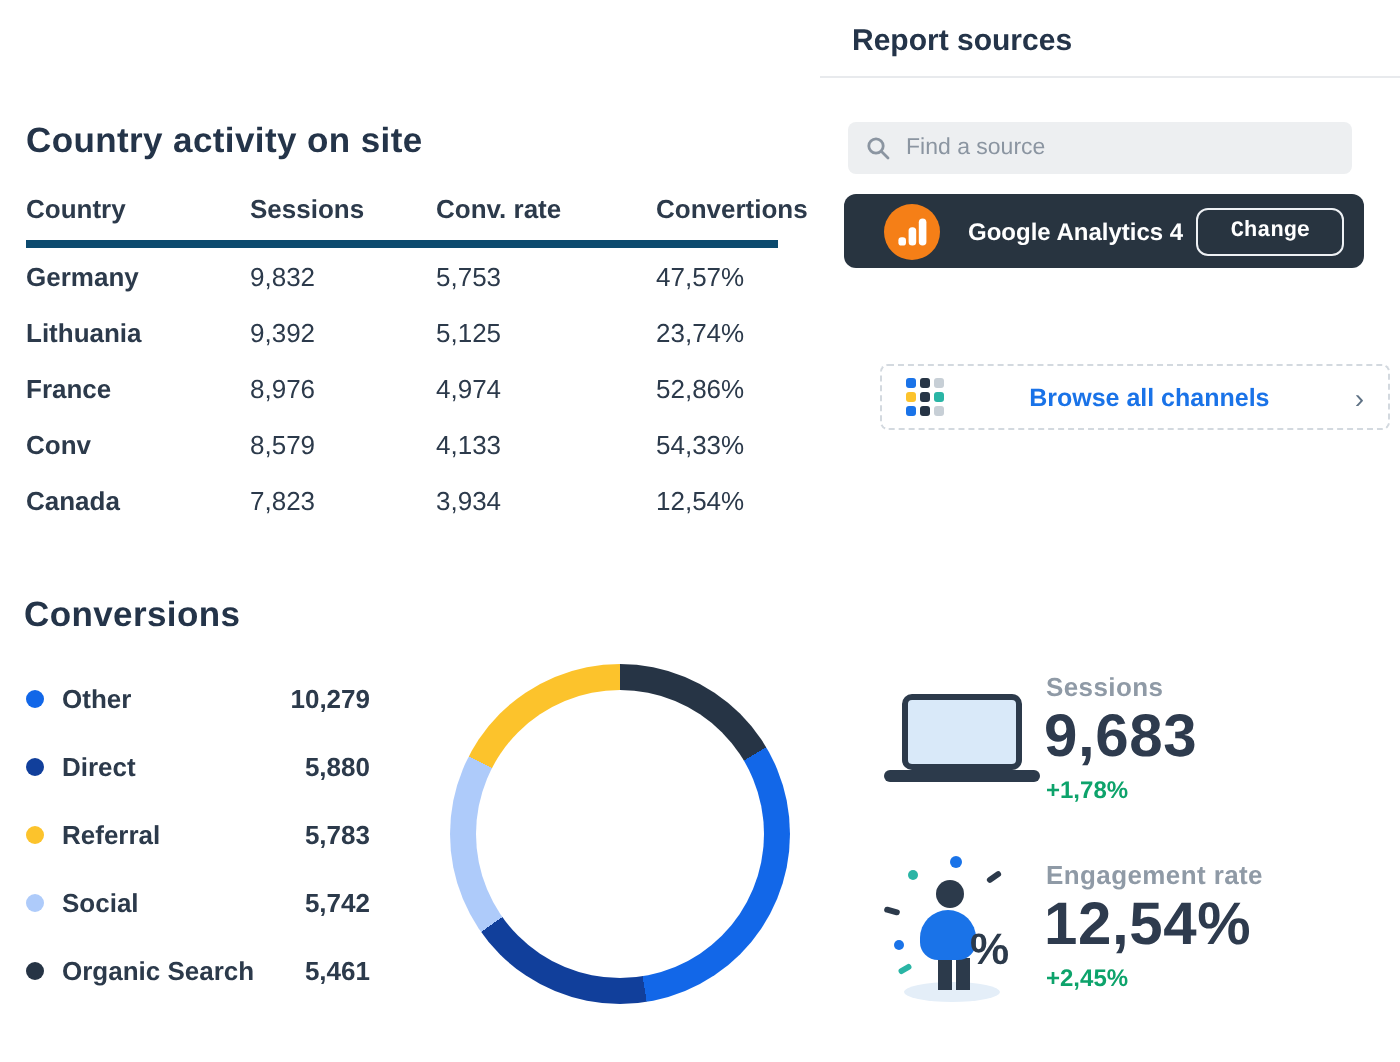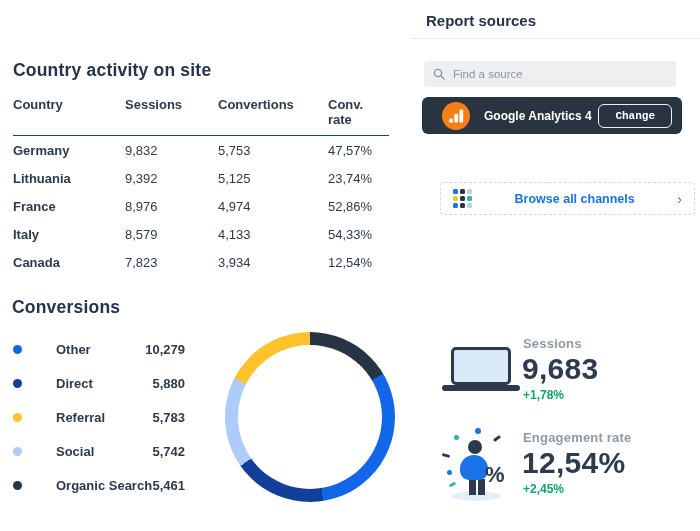--- a/index.html
+++ b/index.html
@@ -11,32 +11,32 @@
     overflow: hidden;
     color: #2c3a4b;
   }
   .abs { position: absolute; }
 
   
   .section-title { font-size: 17.5px; font-weight: bold; color: #243449; letter-spacing: .2px; }
   #country-title { left: 13px; top: 60px; }
   #country-table { left: 13px; top: 97px; width: 376px; font-size: 13px; }
   .t-head { display: grid; grid-template-columns: 112px 93px 110px 1fr;
-            padding-bottom: 8px; border-bottom: 1px solid #0c4a6e; }
+            padding-bottom: 8px; border-bottom: 4px solid #0c4a6e; }
   .t-head span { font-weight: bold; color: #2c3a4b; }
   .t-row { display: grid; grid-template-columns: 112px 93px 110px 1fr;
            height: 28px; align-items: center; }
   .t-row .c-country { font-weight: bold; }
 
   
   #conversions-title { left: 12px; top: 297px; }
   #legend { left: 13px; top: 339px; width: 172px; display: flex; flex-direction: column; gap: 14px; }
   .legend-item { display: flex; align-items: center; height: 20px; font-size: 13px; }
   .legend-dot { width: 9px; height: 9px; border-radius: 50%; margin-right: 9px; flex: 0 0 auto; }
-  .legend-label { font-weight: bold; color: #2c3a4b; margin-left: 25px; }
+  .legend-label { font-weight: bold; color: #2c3a4b; }
   .legend-value { margin-left: auto; font-weight: bold; color: #2c3a4b; }
 
   #donut { left: 225px; top: 332px; width: 170px; height: 170px; border-radius: 50%; }
   #donut::after { content: ""; position: absolute; inset: 13px; border-radius: 50%; background: #fff; }
 
   
   #rs-title { left: 426px; top: 12px; font-size: 15px; font-weight: bold; color: #243449; }
   #rs-divider { left: 410px; top: 38px; width: 290px; height: 1px; background: #e8eaed; }
 
   #search-box { left: 424px; top: 61px; width: 252px; height: 26px; background: #edeff1;
@@ -103,22 +103,22 @@
 </style>
 </head>
 <body>
 
 <h2 class="abs section-title" id="country-title">Country activity on site</h2>
 
 <div class="abs" id="country-table">
   <div class="t-head">
     <span>Country</span>
     <span>Sessions</span>
+    <span>Conv. rate</span>
     <span>Convertions</span>
-    <span>Conv. rate</span>
   </div>
   <div id="country-table-body">
   <div class="t-row">
     <span class="c-country">Germany</span>
     <span>9,832</span>
     <span>5,753</span>
     <span>47,57%</span>
   </div>
 
   <div class="t-row">
@@ -129,21 +129,21 @@
   </div>
 
   <div class="t-row">
     <span class="c-country">France</span>
     <span>8,976</span>
     <span>4,974</span>
     <span>52,86%</span>
   </div>
 
   <div class="t-row">
-    <span class="c-country">Italy</span>
+    <span class="c-country">Conv</span>
     <span>8,579</span>
     <span>4,133</span>
     <span>54,33%</span>
   </div>
 
   <div class="t-row">
     <span class="c-country">Canada</span>
     <span>7,823</span>
     <span>3,934</span>
     <span>12,54%</span>

